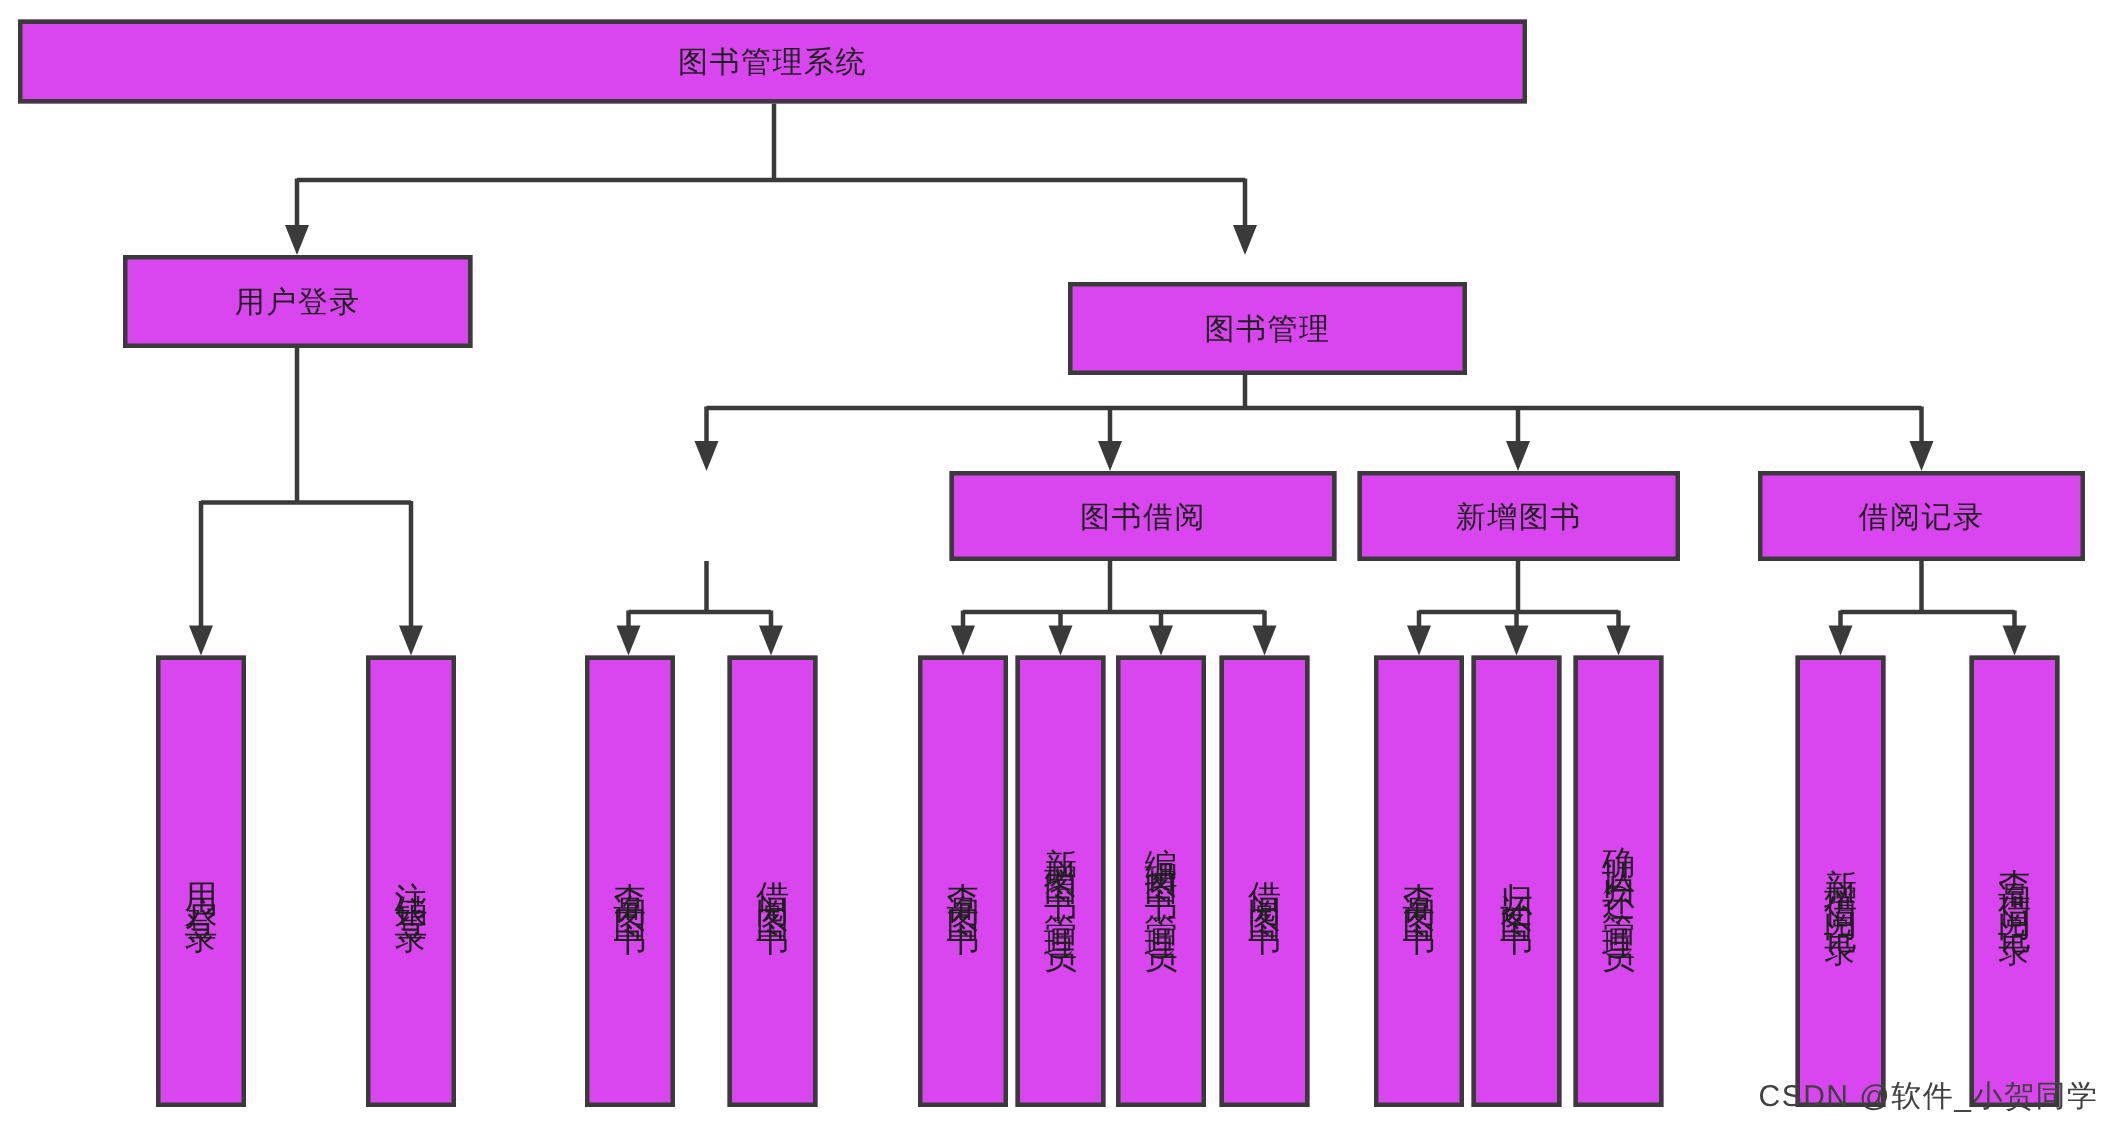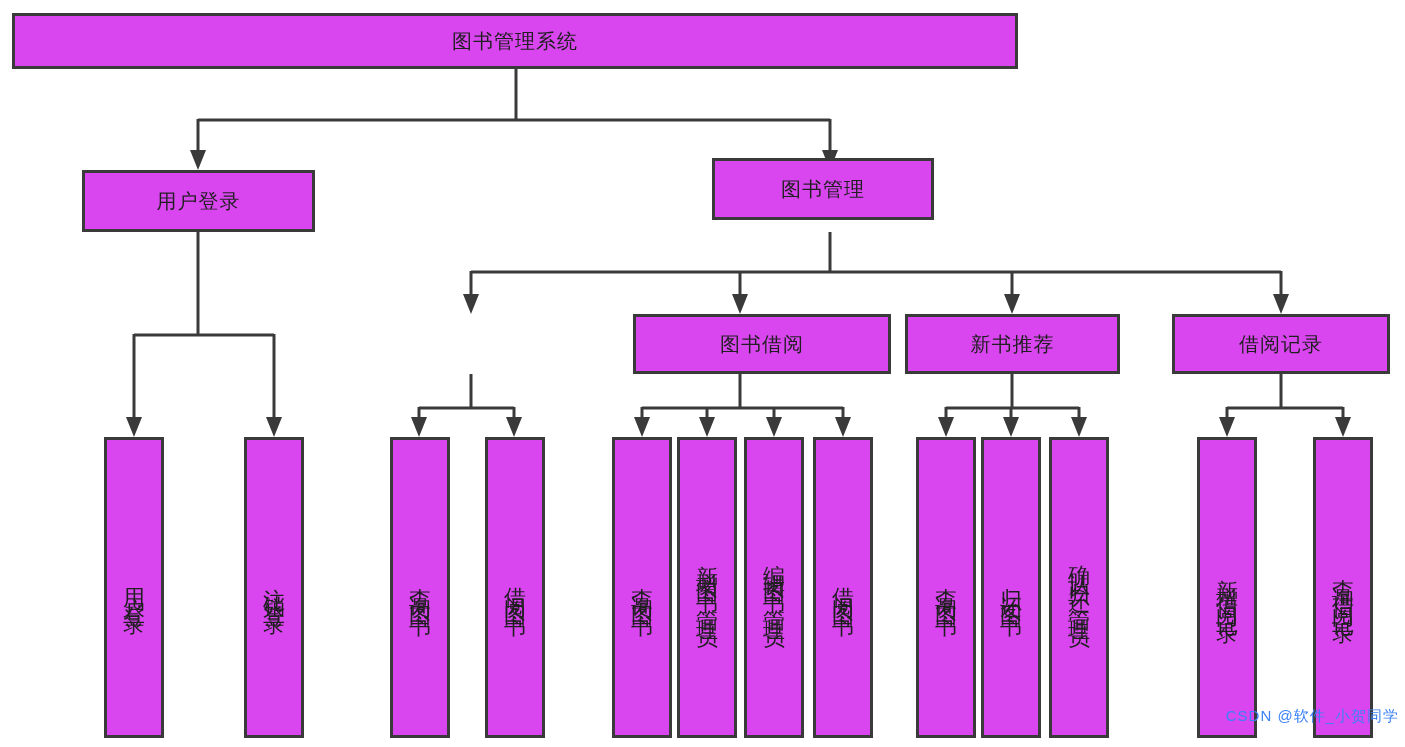--- a/index.html
+++ b/index.html
@@ -47,23 +47,23 @@
     text-orientation: mixed;
     font-size: 22px;
     line-height: 1;
     letter-spacing: 9px;
     color: #1f1f1f;
     white-space: nowrap;
   }
   .watermark {
     position: absolute;
     right: 6px;
-    bottom: 21px;
-    font-size: 15px;
-    color: #3b82f6;
+    bottom: 3px;
+    font-size: 20px;
+    color: #404040;
     letter-spacing: 1px;
     z-index: 3;
     white-space: nowrap;
   }
 </style>
 </head>
 <body>
 
 <div id="stage">
 
@@ -136,29 +136,29 @@
     </g>
   </svg>
 
   <div class="box" style="left:12px;top:13px;width:1006px;height:56px">
     <span class="hl">图书管理系统</span>
   </div>
 
   <div class="box" style="left:82px;top:170px;width:233px;height:62px">
     <span class="hl">用户登录</span>
   </div>
-  <div class="box" style="left:712px;top:158px;width:222px;height:62px">
+  <div class="box" style="left:712px;top:188px;width:266px;height:62px">
     <span class="hl">图书管理</span>
   </div>
 
   <div class="box" style="left:633px;top:314px;width:258px;height:60px">
     <span class="hl">图书借阅</span>
   </div>
   <div class="box" style="left:905px;top:314px;width:215px;height:60px">
-    <span class="hl">新书推荐</span>
+    <span class="hl">新增图书</span>
   </div>
   <div class="box" style="left:1172px;top:314px;width:218px;height:60px">
     <span class="hl">借阅记录</span>
   </div>
 
   <div class="box" style="left:104px;top:437px;width:60px;height:301px">
     <span class="vl">用户登录</span>
   </div>
   <div class="box" style="left:244px;top:437px;width:60px;height:301px">
     <span class="vl">注销登录</span>

